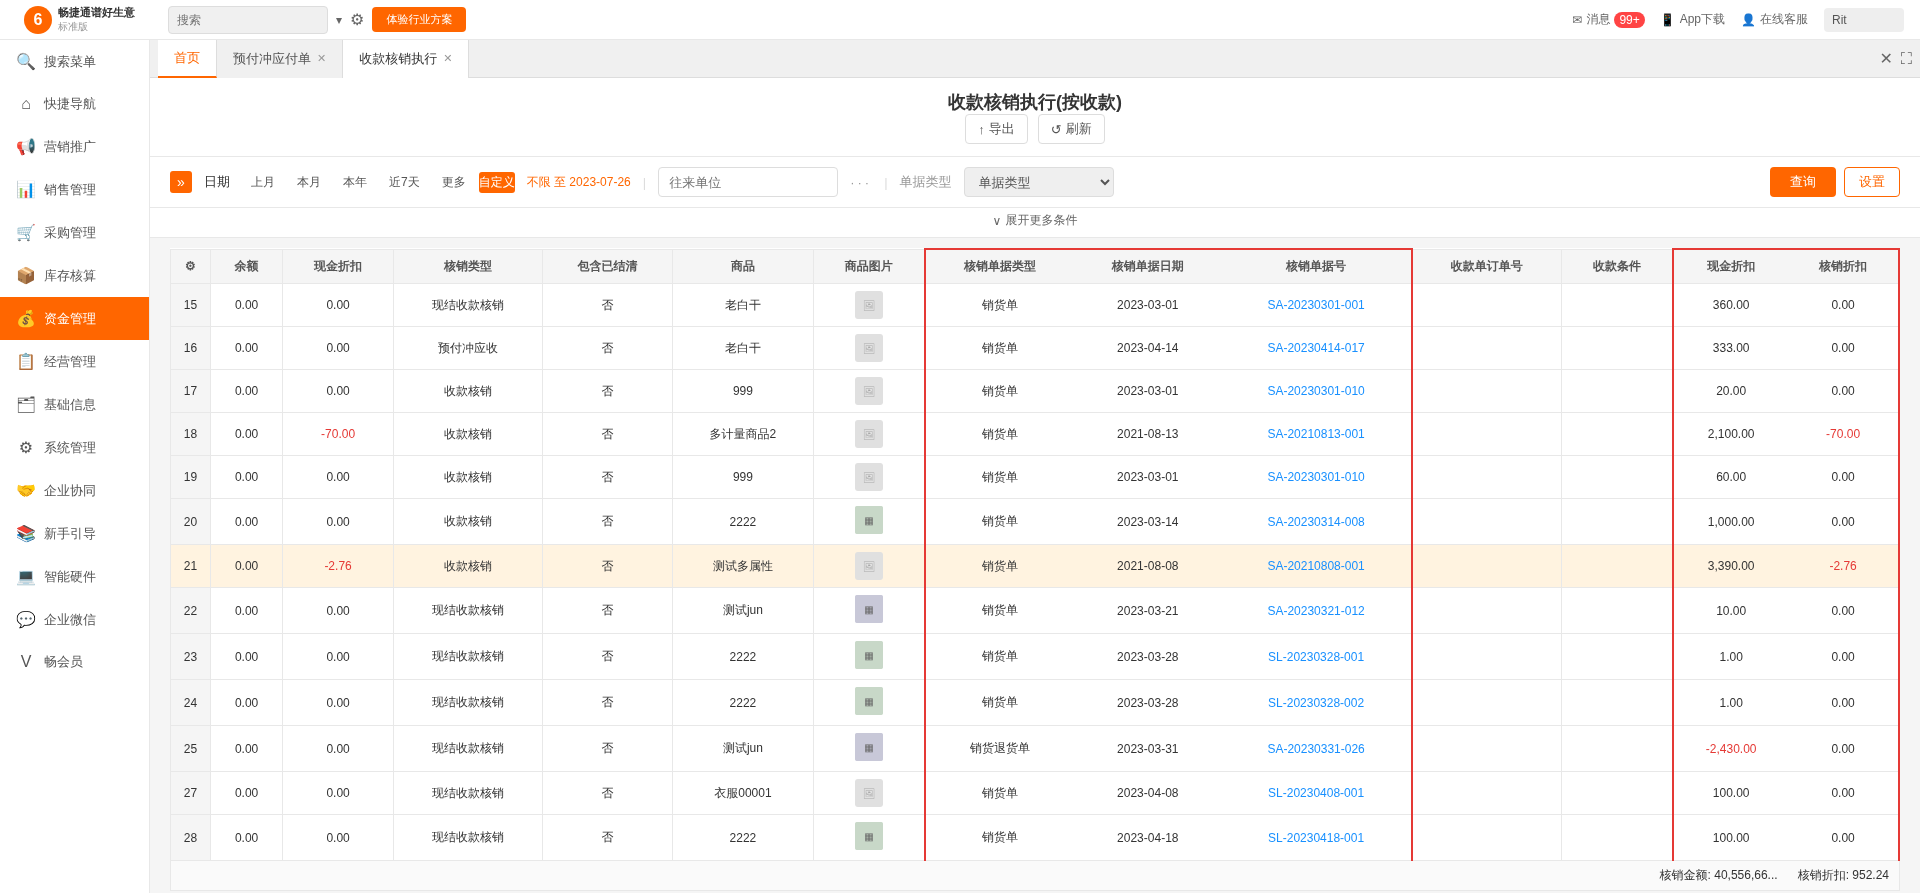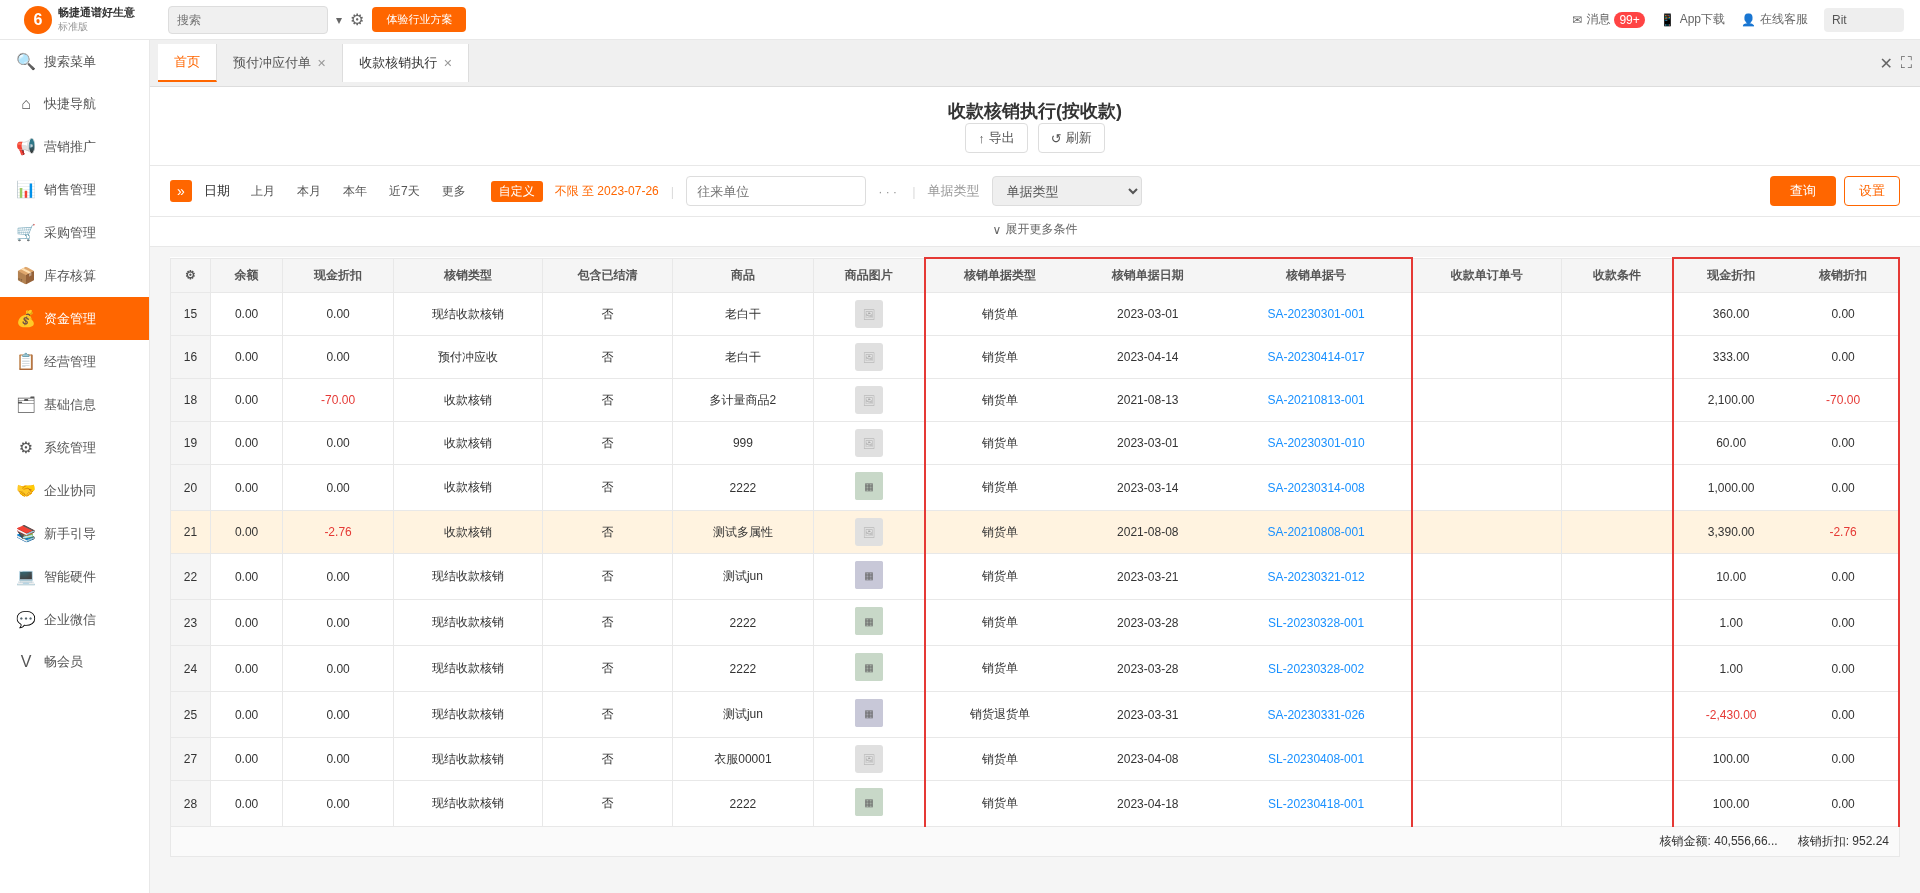--- a/index.html
+++ b/index.html
@@ -31,21 +31,21 @@
     
     .sidebar { width: 150px; background: #fff; border-right: 1px solid #e8e8e8; display: flex; flex-direction: column; }
     .sidebar-item { display: flex; align-items: center; gap: 8px; padding: 12px 16px; cursor: pointer; color: #555; font-size: 13px; }
     .sidebar-item.active { background: #ff6600; color: #fff; border-radius: 0; }
     .sidebar-item .s-icon { font-size: 16px; width: 20px; text-align: center; }
 
     
     .main-content { flex: 1; display: flex; flex-direction: column; overflow: hidden; }
 
     
-    .tab-bar { display: flex; align-items: center; background: #f0f0f0; border-bottom: 1px solid #ddd; height: 47px; padding: 0 8px; gap: 0; }
+    .tab-bar { display: flex; align-items: center; background: #f0f0f0; border-bottom: 1px solid #ddd; height: 38px; padding: 0 8px; gap: 0; }
     .tab-item { display: flex; align-items: center; height: 38px; padding: 0 16px; font-size: 13px; cursor: pointer; border-right: 1px solid #ddd; color: #555; background: #f0f0f0; gap: 6px; }
     .tab-item.home { background: #fff; color: #ff6600; border-bottom: 2px solid #ff6600; }
     .tab-item.active { background: #fff; color: #333; }
     .tab-close { color: #999; font-size: 11px; cursor: pointer; }
     .tab-bar-actions { margin-left: auto; display: flex; align-items: center; gap: 8px; }
     .tab-action-btn { background: none; border: none; cursor: pointer; color: #666; font-size: 16px; }
 
     
     .page-area { flex: 1; overflow: hidden; display: flex; flex-direction: column; background: #f5f5f5; }
 
@@ -54,21 +54,21 @@
     .page-title { font-size: 18px; font-weight: bold; color: #333; }
     .page-header-actions { display: flex; gap: 10px; }
     .header-btn { display: flex; align-items: center; gap: 4px; padding: 5px 12px; border: 1px solid #ddd; border-radius: 4px; background: #fff; cursor: pointer; font-size: 13px; color: #555; }
 
     
     .filter-bar { background: #fff; padding: 10px 20px; border-bottom: 1px solid #e8e8e8; display: flex; align-items: center; gap: 12px; flex-wrap: wrap; }
     .filter-expand-btn { background: #ff6600; color: #fff; border: none; width: 22px; height: 22px; border-radius: 3px; cursor: pointer; font-size: 14px; display: flex; align-items: center; justify-content: center; }
     .filter-label { font-size: 13px; color: #333; }
     .filter-date-pills { display: flex; gap: 4px; align-items: center; }
     .date-pill { padding: 2px 8px; border-radius: 3px; font-size: 12px; cursor: pointer; color: #555; border: 1px solid transparent; }
-    .date-custom { background: #ff6600; color: #fff; padding: 2px 8px; border-radius: 3px; font-size: 12px; cursor: pointer; margin-left: 12px; }
+    .date-custom { background: #ff6600; color: #fff; padding: 2px 0; border-radius: 3px; font-size: 12px; cursor: pointer; }
     .date-range-text { font-size: 12px; color: #ff6600; }
     .filter-divider { color: #ddd; }
     .filter-input { height: 30px; border: 1px solid #ddd; border-radius: 4px; padding: 0 10px; font-size: 13px; width: 180px; color: #999; }
     .filter-dots { color: #999; letter-spacing: 3px; }
     .filter-select { height: 30px; border: 1px solid #ddd; border-radius: 4px; padding: 0 10px; font-size: 13px; min-width: 150px; color: #555; }
     .query-btn { background: #ff6600; color: #fff; border: none; border-radius: 4px; padding: 6px 20px; font-size: 13px; cursor: pointer; text-align: right; }
     .settings-btn { border: 1px solid #ff6600; color: #ff6600; background: #fff; border-radius: 4px; padding: 4px 14px; font-size: 13px; cursor: pointer; }
     .expand-more-btn { display: flex; align-items: center; gap: 4px; color: #666; font-size: 12px; cursor: pointer; background: none; border: none; }
 
     
@@ -324,20 +324,41 @@
                   </div></td>
     <td style="border-left:2.5px solid #e53935;border-right:none;">销货单</td>
     <td style="border-left:none;border-right:none;">2023-04-14</td>
     <td class="link" style="border-right:2.5px solid #e53935;border-left:none;">SA-20230414-017</td>
     <td></td>
     <td></td>
     <td class="" style="border-left:2.5px solid #e53935;border-right:none;">333.00</td>
     <td class="" style="border-right:2.5px solid #e53935;border-left:none;">0.00</td>
   </tr>
               <tr>
+    <td class="settings-cell">17</td>
+    <td>0.00</td>
+    <td class="">0.00</td>
+    <td>收款核销</td>
+    <td>否</td>
+    <td>999</td>
+    <td style="text-align:center;"><div class="img-placeholder">
+                    <svg width="20" height="20" viewBox="0 0 20 20">
+                      <rect width="20" height="20" fill="#e0e0e0" rx="2"></rect>
+                      <text x="10" y="14" font-size="10" text-anchor="middle" fill="#aaa">🖼</text>
+                    </svg>
+                  </div></td>
+    <td style="border-left:2.5px solid #e53935;border-right:none;">销货单</td>
+    <td style="border-left:none;border-right:none;">2023-03-01</td>
+    <td class="link" style="border-right:2.5px solid #e53935;border-left:none;">SA-20230301-010</td>
+    <td></td>
+    <td></td>
+    <td class="" style="border-left:2.5px solid #e53935;border-right:none;">20.00</td>
+    <td class="" style="border-right:2.5px solid #e53935;border-left:none;">0.00</td>
+  </tr>
+              <tr>
     <td class="settings-cell">18</td>
     <td>0.00</td>
     <td class="red-text">-70.00</td>
     <td>收款核销</td>
     <td>否</td>
     <td>多计量商品2</td>
     <td style="text-align:center;"><div class="img-placeholder">
                     <svg width="20" height="20" viewBox="0 0 20 20">
                       <rect width="20" height="20" fill="#e0e0e0" rx="2"></rect>
                       <text x="10" y="14" font-size="10" text-anchor="middle" fill="#aaa">🖼</text>

